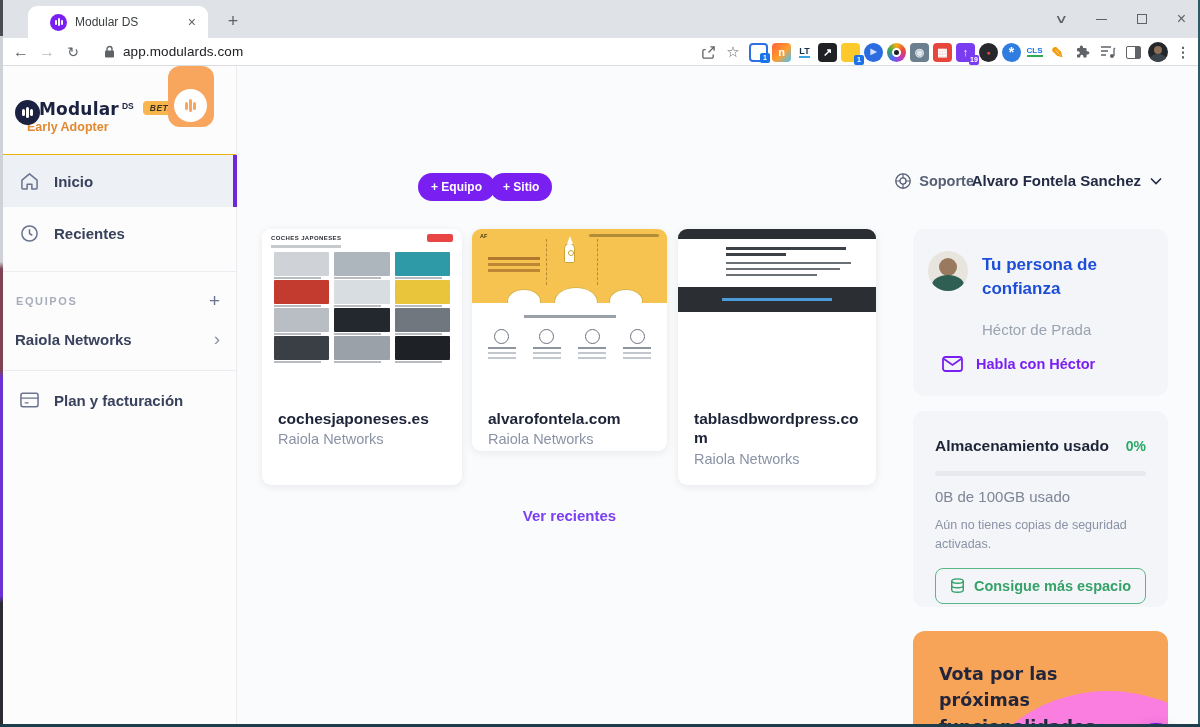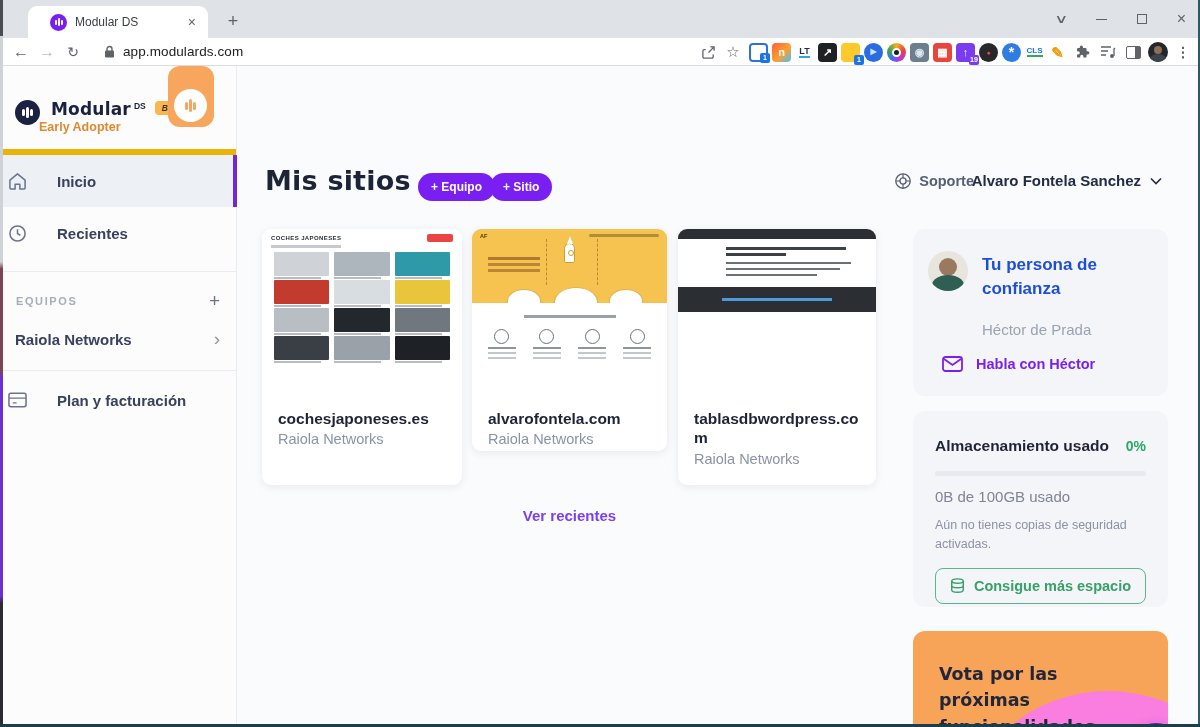--- a/index.html
+++ b/index.html
@@ -49,39 +49,39 @@
   .panel-ic::after { content:''; position:absolute; right:0; top:0; bottom:0; width:5px; background:#5f6368; }
   .avatar-ic { width:20px; height:20px; border-radius:50%; background:#23262a; position:relative; overflow:hidden; }
   .avatar-ic::before { content:''; position:absolute; left:6px; top:4px; width:8px; height:8px; border-radius:50%; background:#8d6e56; }
   .avatar-ic::after { content:''; position:absolute; left:2px; top:12px; width:16px; height:10px; border-radius:50%; background:#3c444c; }
 
   
   .app { position:absolute; left:0; top:66px; right:0; bottom:0; background:#fafbfc; }
 
   
   .sidebar { position:absolute; left:0; top:0; width:237px; bottom:0; background:#fcfcfd; border-right:1px solid #ececf0; }
-  .brand { position:relative; height:89px; border-bottom:6px solid #eab308; padding:33px 0 0 24px; }
+  .brand { position:relative; height:89px; border-bottom:1px solid #eab308; padding:33px 0 0 12px; }
   .logo-mark { position:absolute; left:15px; top:34px; width:25px; height:25px; border-radius:50%; background:#1b2140; }
   .logo-mark i { position:absolute; width:3px; background:#fff; border-radius:2px; }
   .logo-mark i:nth-child(1){ left:7px; top:9px; height:7px; }
   .logo-mark i:nth-child(2){ left:11px; top:7px; height:11px; }
   .logo-mark i:nth-child(3){ left:15px; top:9px; height:7px; }
   .brand-line { margin-left:27px; display:flex; align-items:flex-start; gap:3px; }
   .brand-name { font-family:"DejaVu Sans", sans-serif; font-size:17px; font-weight:800; color:#1b2140; letter-spacing:.2px; }
   .brand-ds { font-size:8.5px; font-weight:800; color:#1b2140; margin-top:2px; }
   .beta { margin-left:6px; margin-top:2px; background:#f9b64f; color:#3a321f; font-size:8.5px; font-style:italic; font-weight:800; padding:2px 7px; border-radius:4px; letter-spacing:.5px; }
   .early { margin-left:15px; margin-top:1px; font-size:12.5px; font-weight:700; color:#e0892f; }
   .beacon { position:absolute; left:168px; top:0; width:46px; height:61px; border-radius:12px; background:#f8a55e; z-index:5; }
   .beacon .bc { position:absolute; left:6px; top:23px; width:33px; height:33px; border-radius:50%; background:#fff; }
   .beacon .bc i { position:absolute; width:3px; background:#f8a55e; border-radius:2px; }
   .beacon .bc i:nth-child(1){ left:11px; top:13px; height:8px; }
   .beacon .bc i:nth-child(2){ left:15px; top:10px; height:13px; }
   .beacon .bc i:nth-child(3){ left:19px; top:13px; height:8px; }
 
-  .nav-item { position:relative; height:52px; display:flex; align-items:center; padding-left:8px; gap:30px; cursor:pointer; }
+  .nav-item { position:relative; height:52px; display:flex; align-items:center; padding-left:20px; gap:15px; cursor:pointer; }
   .nav-item svg { flex:0 0 auto; }
   .nav-label { font-size:15px; font-weight:600; color:#39425c; }
   .nav-item.active { background:#edf0f5; }
   .nav-item.active .indicator { position:absolute; right:-1px; top:0; bottom:0; width:4px; background:#6d28d9; }
   .side-divider { height:0; border-top:1px solid #ececf0; margin:0; }
   .sec-row { display:flex; align-items:center; justify-content:space-between; padding:22px 16px 6px 16px; }
   .sec-label { font-size:11px; font-weight:700; letter-spacing:1.6px; color:#a7adbb; }
   .sec-plus { font-size:19px; color:#6a7390; line-height:14px; cursor:pointer; }
   .team-row { display:flex; align-items:center; justify-content:space-between; padding:14px 16px 20px 15px; cursor:pointer; }
   .team-name { font-size:15px; font-weight:700; color:#39425c; }
@@ -337,21 +337,20 @@
 
       <div class="nav-item" style="height:58px">
         <svg width="19" height="16" viewBox="0 0 20 16" fill="none" stroke="#6a7390" stroke-width="1.6">
             <rect x="1" y="1" width="18" height="14" rx="2"></rect>
             <path d="M1 6h18M5 11h4" stroke-width="1.4"></path>
           </svg>
         <span class="nav-label">Plan y facturación</span>
       </div>
     </div>
 
-    <div class="page-title">Mis sitios</div>
     <button class="btn-purple btn-equipo">+ Equipo</button>
     <button class="btn-purple btn-sitio">+ Sitio</button>
 
     <div class="support">
       <svg width="18" height="18" viewBox="0 0 20 20" fill="none" stroke="#565f75" stroke-width="1.5">
           <circle cx="10" cy="10" r="8"></circle>
           <circle cx="10" cy="10" r="3.4"></circle>
           <path d="M10 2v4.6M10 13.4V18M2 10h4.6M13.4 10H18" stroke-width="1.3"></path>
         </svg>
       <span class="support-label">Soporte</span>

